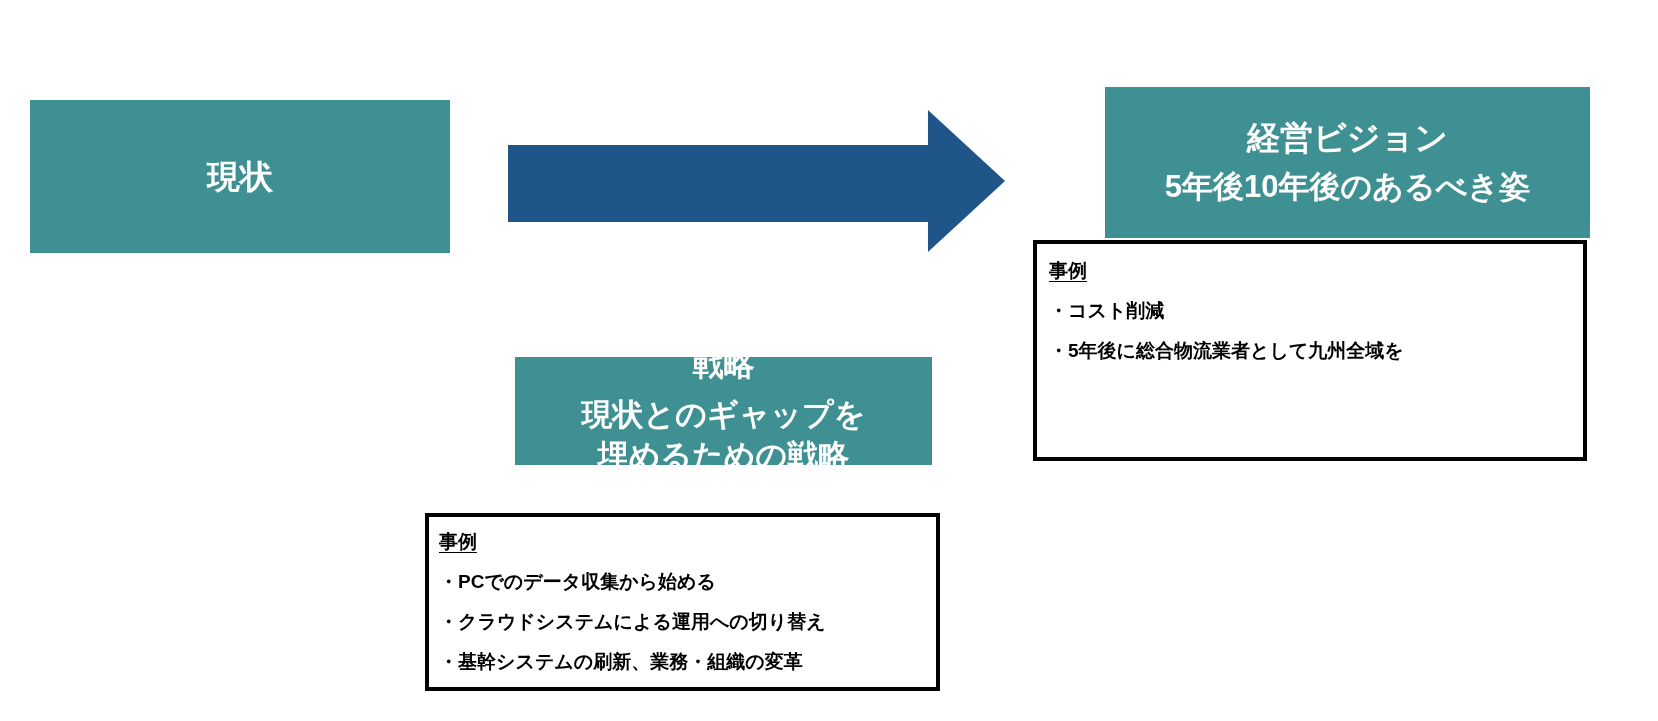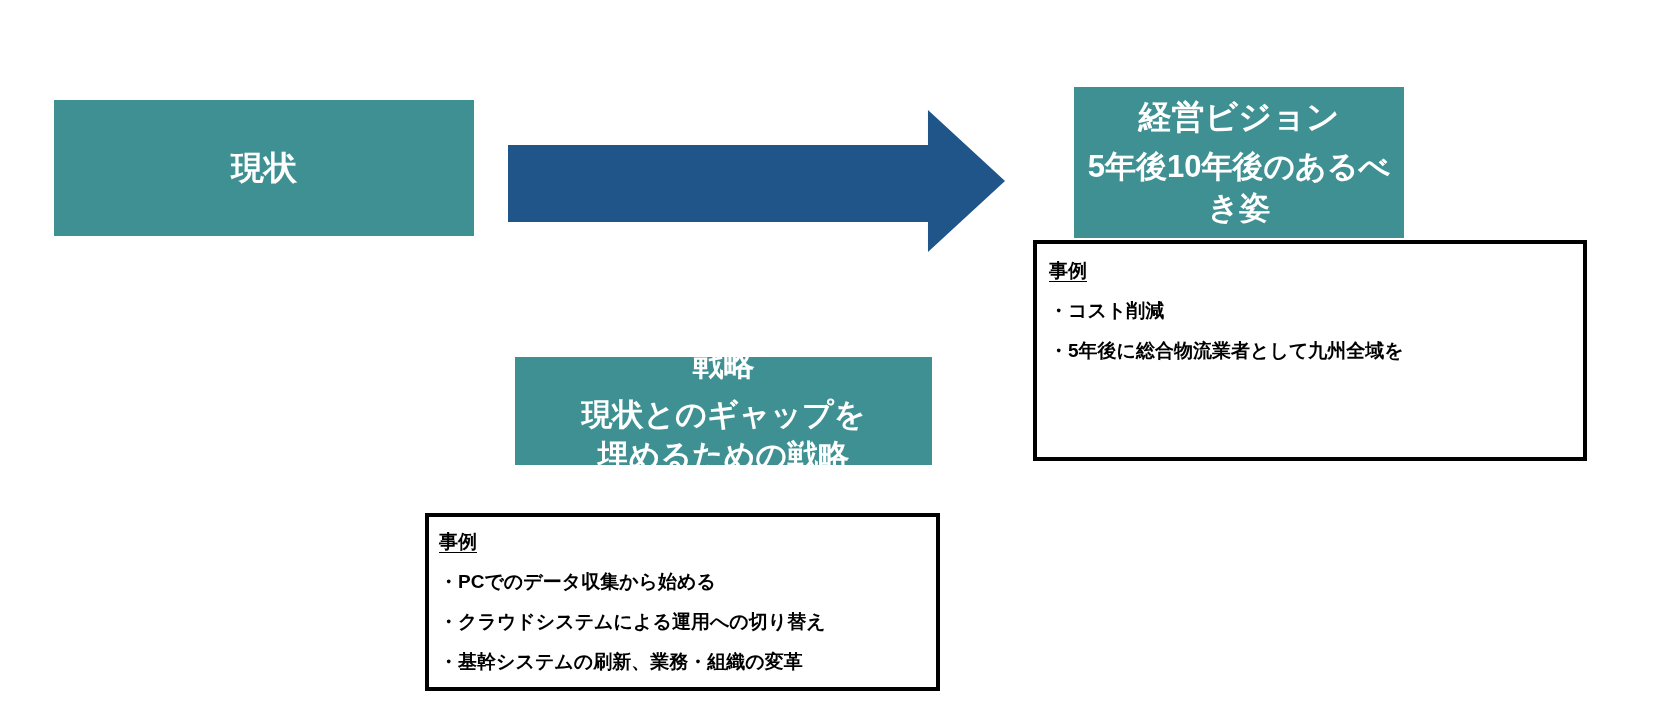--- a/index.html
+++ b/index.html
@@ -18,22 +18,22 @@
     position: absolute;
     background: var(--teal, #3E9092);
     color: var(--box-text, #ffffff);
     display: flex;
     flex-direction: column;
     align-items: center;
     justify-content: center;
     text-align: center;
     font-weight: bold;
   }
-  .box-current   { left: 54px;   top: 100px; width: 420px; height: 136px; }
-  .box-vision    { left: 1074px; top: 87px;  width: 330px; height: 151px; }
+  .box-current   { left: 30px;   top: 100px; width: 420px; height: 153px; }
+  .box-vision    { left: 1105px; top: 87px;  width: 485px; height: 151px; }
   .box-strategy  { left: 515px;  top: 357px; width: 417px; height: 108px; }
 
   .box-title    { font-size: 33px; font-weight: bold; line-height: 1.2; }
   .box-title-sm { font-size: 31px; font-weight: bold; line-height: 1.2; }
   .box-subtitle { font-size: 31px; font-weight: bold; line-height: 41px; }
   .box-vision .box-subtitle { margin-top: 9px; }
   .box-strategy .box-title-sm { margin-bottom: 10px; }
 
   .flow-arrow {
     position: absolute;

